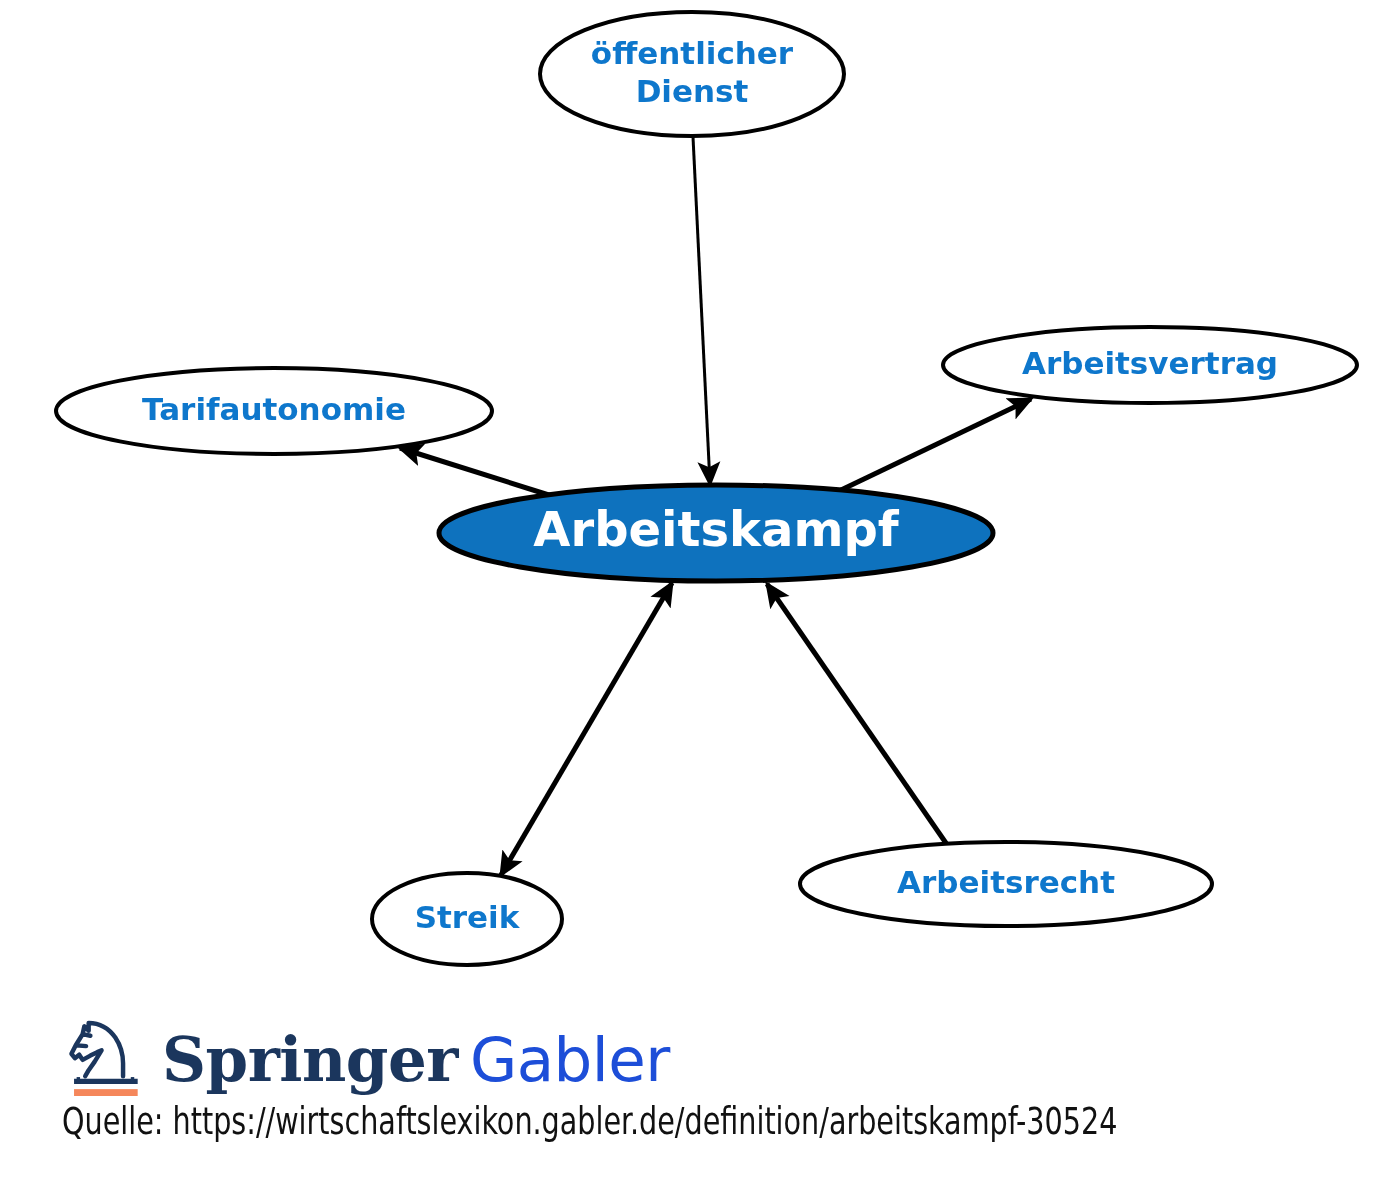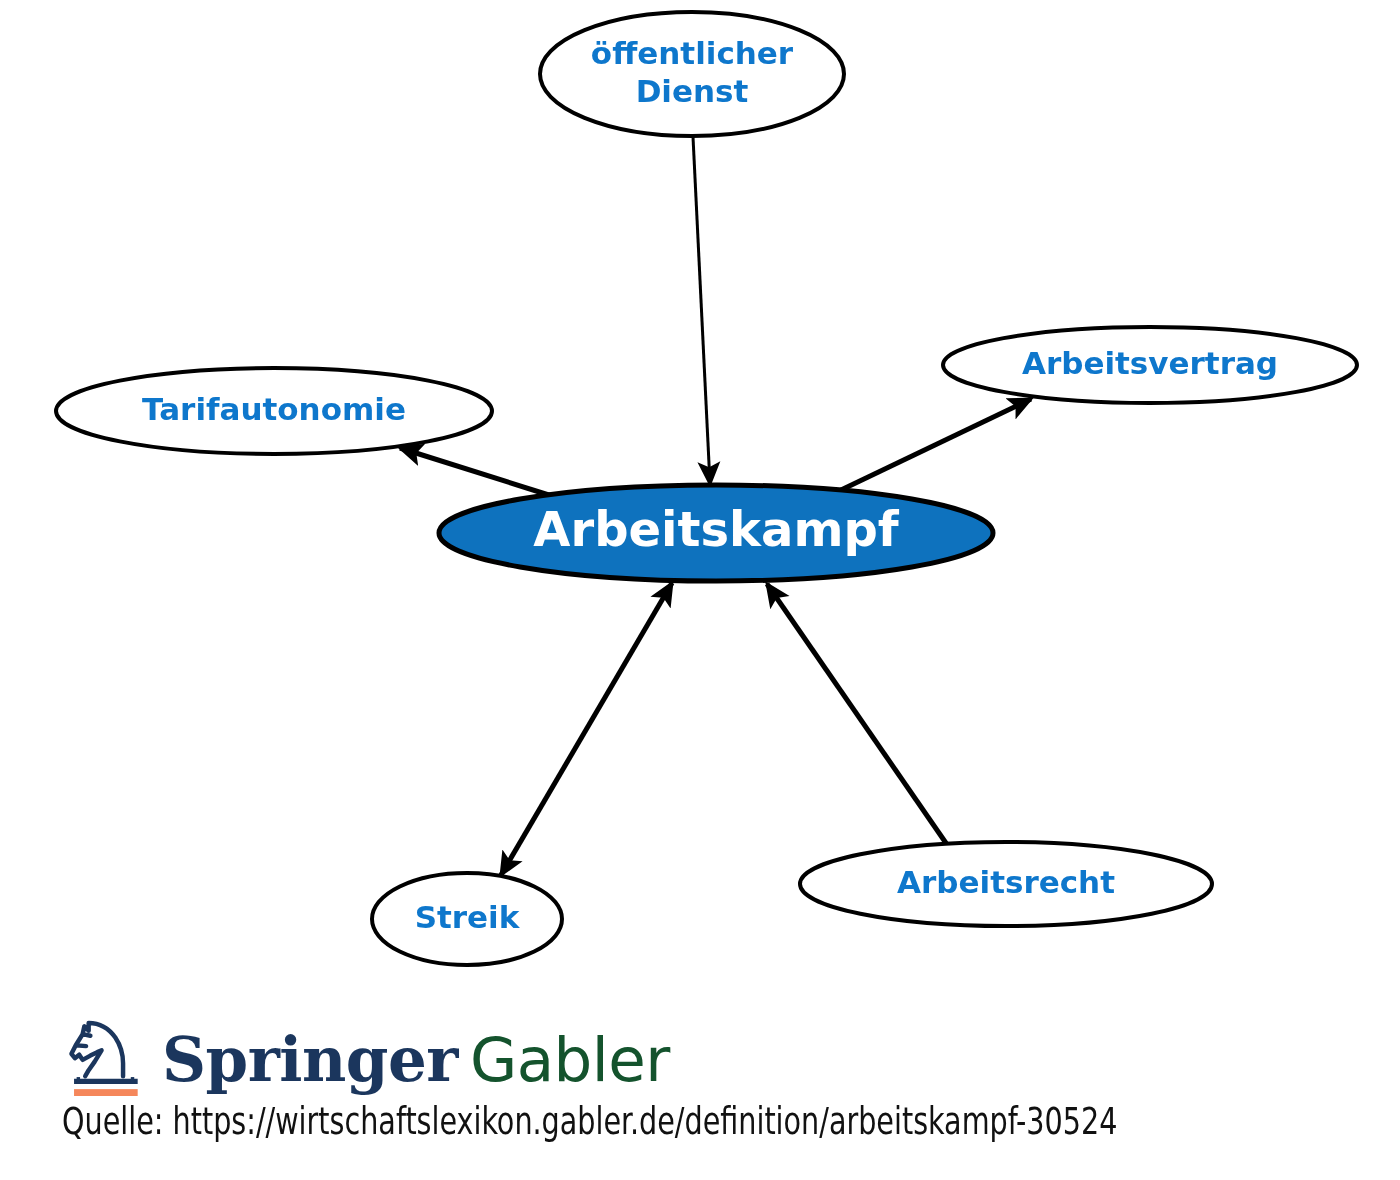--- a/index.html
+++ b/index.html
@@ -84,21 +84,21 @@
     font-family: "DejaVu Serif", serif;
     font-weight: bold;
     font-size: 61px;
     color: #1B365D;
     letter-spacing: -0.5px;
   }
   .logo-gabler {
     font-family: "DejaVu Sans", sans-serif;
     font-weight: 400;
     font-size: 61px;
-    color: #14532d;
+    color: #1d4ed8;
     margin-left: 12px;
     letter-spacing: -0.5px;
   }
   #source-line {
     position: absolute;
     left: 62px;
     top: 100px;
     font-family: "DejaVu Sans Condensed", "Liberation Sans Narrow", "DejaVu Sans", sans-serif;
     font-size: 37px;
     color: #111111;

